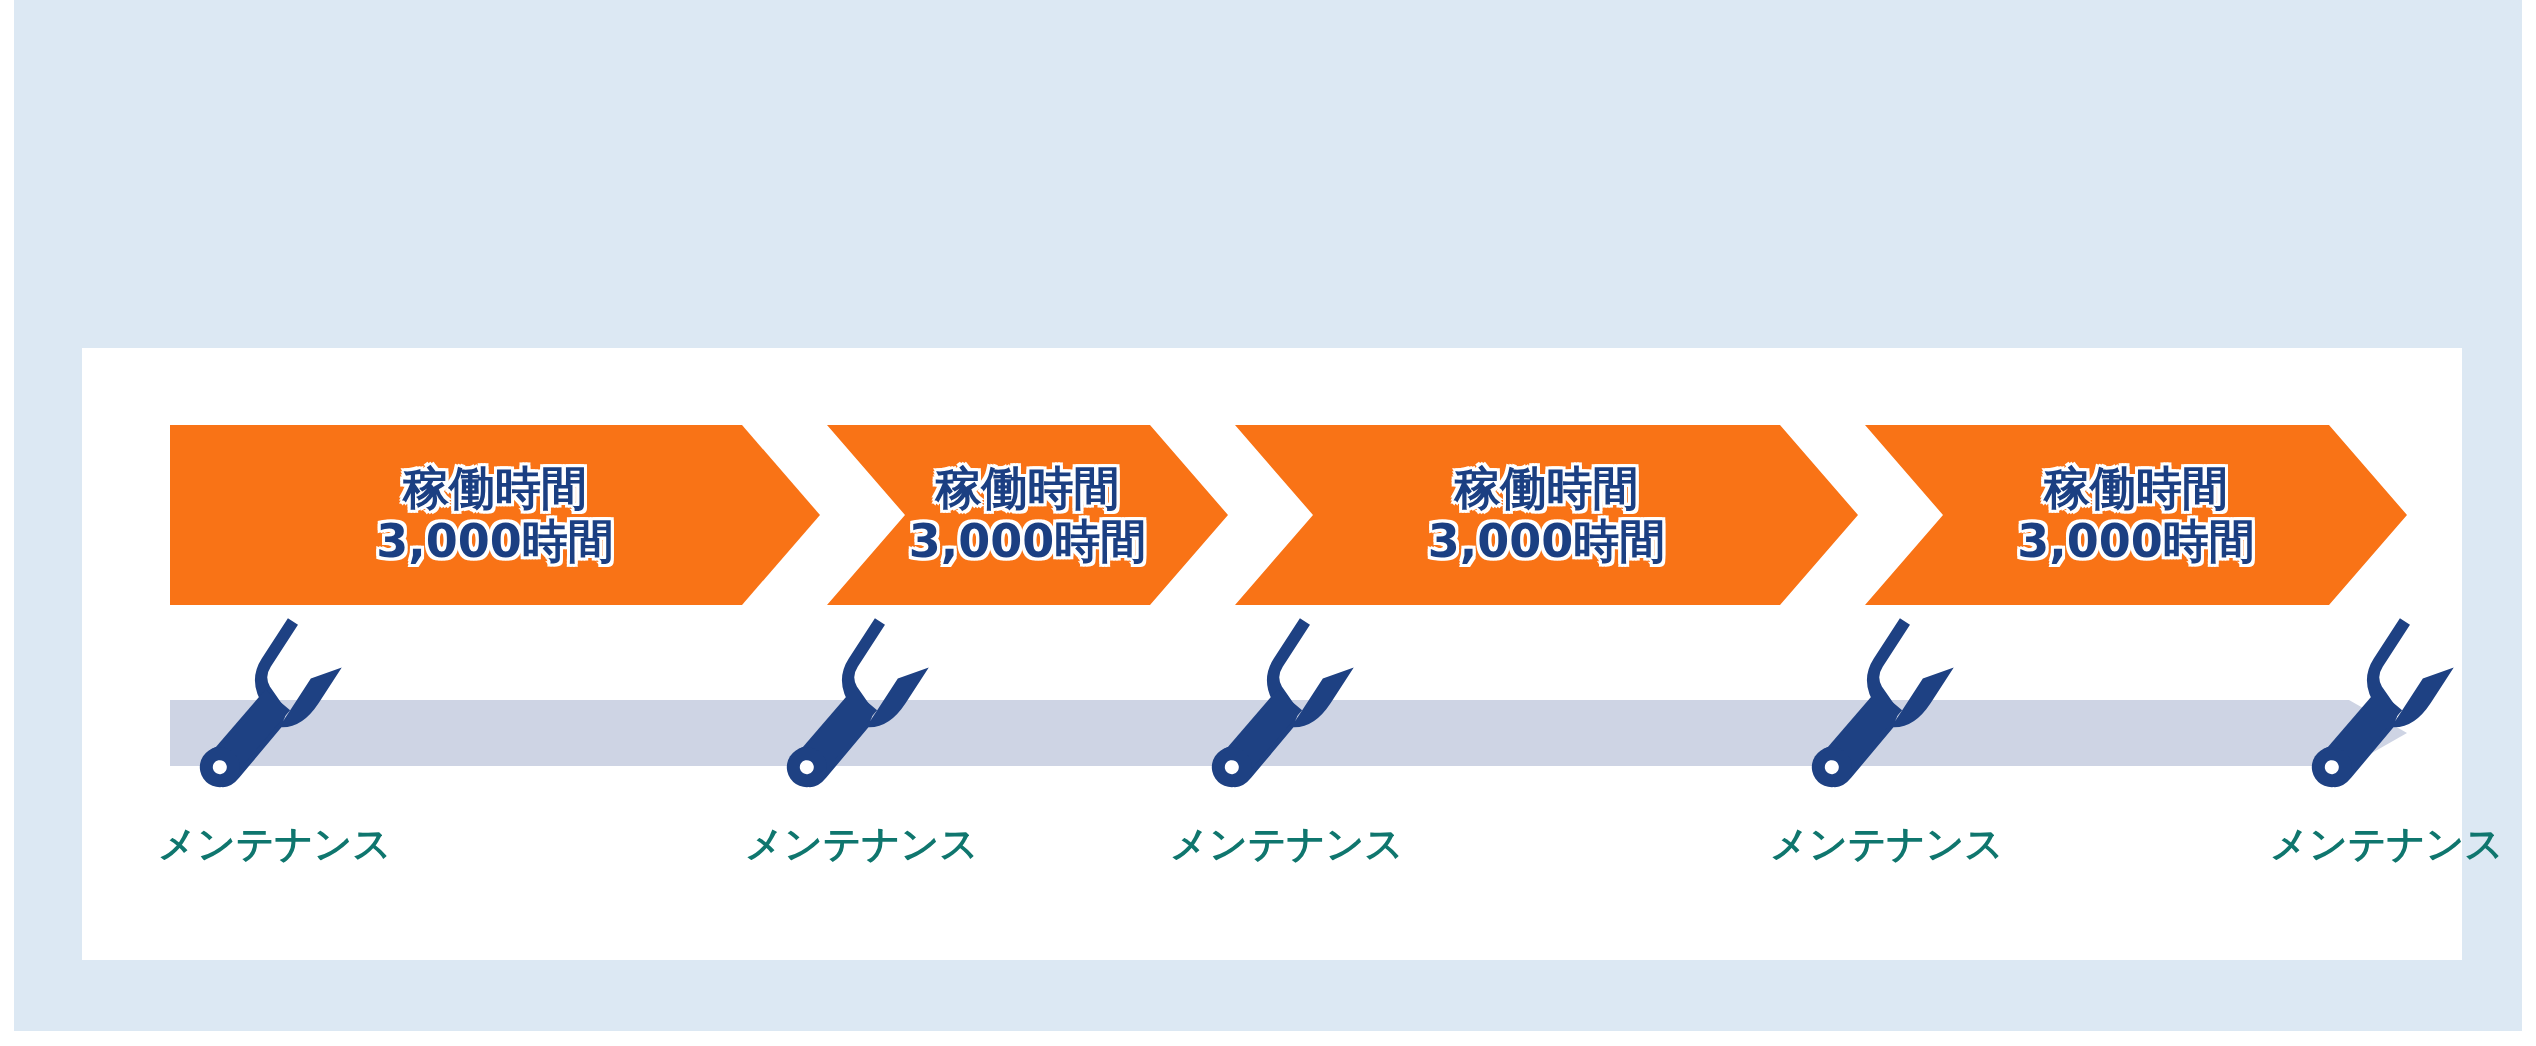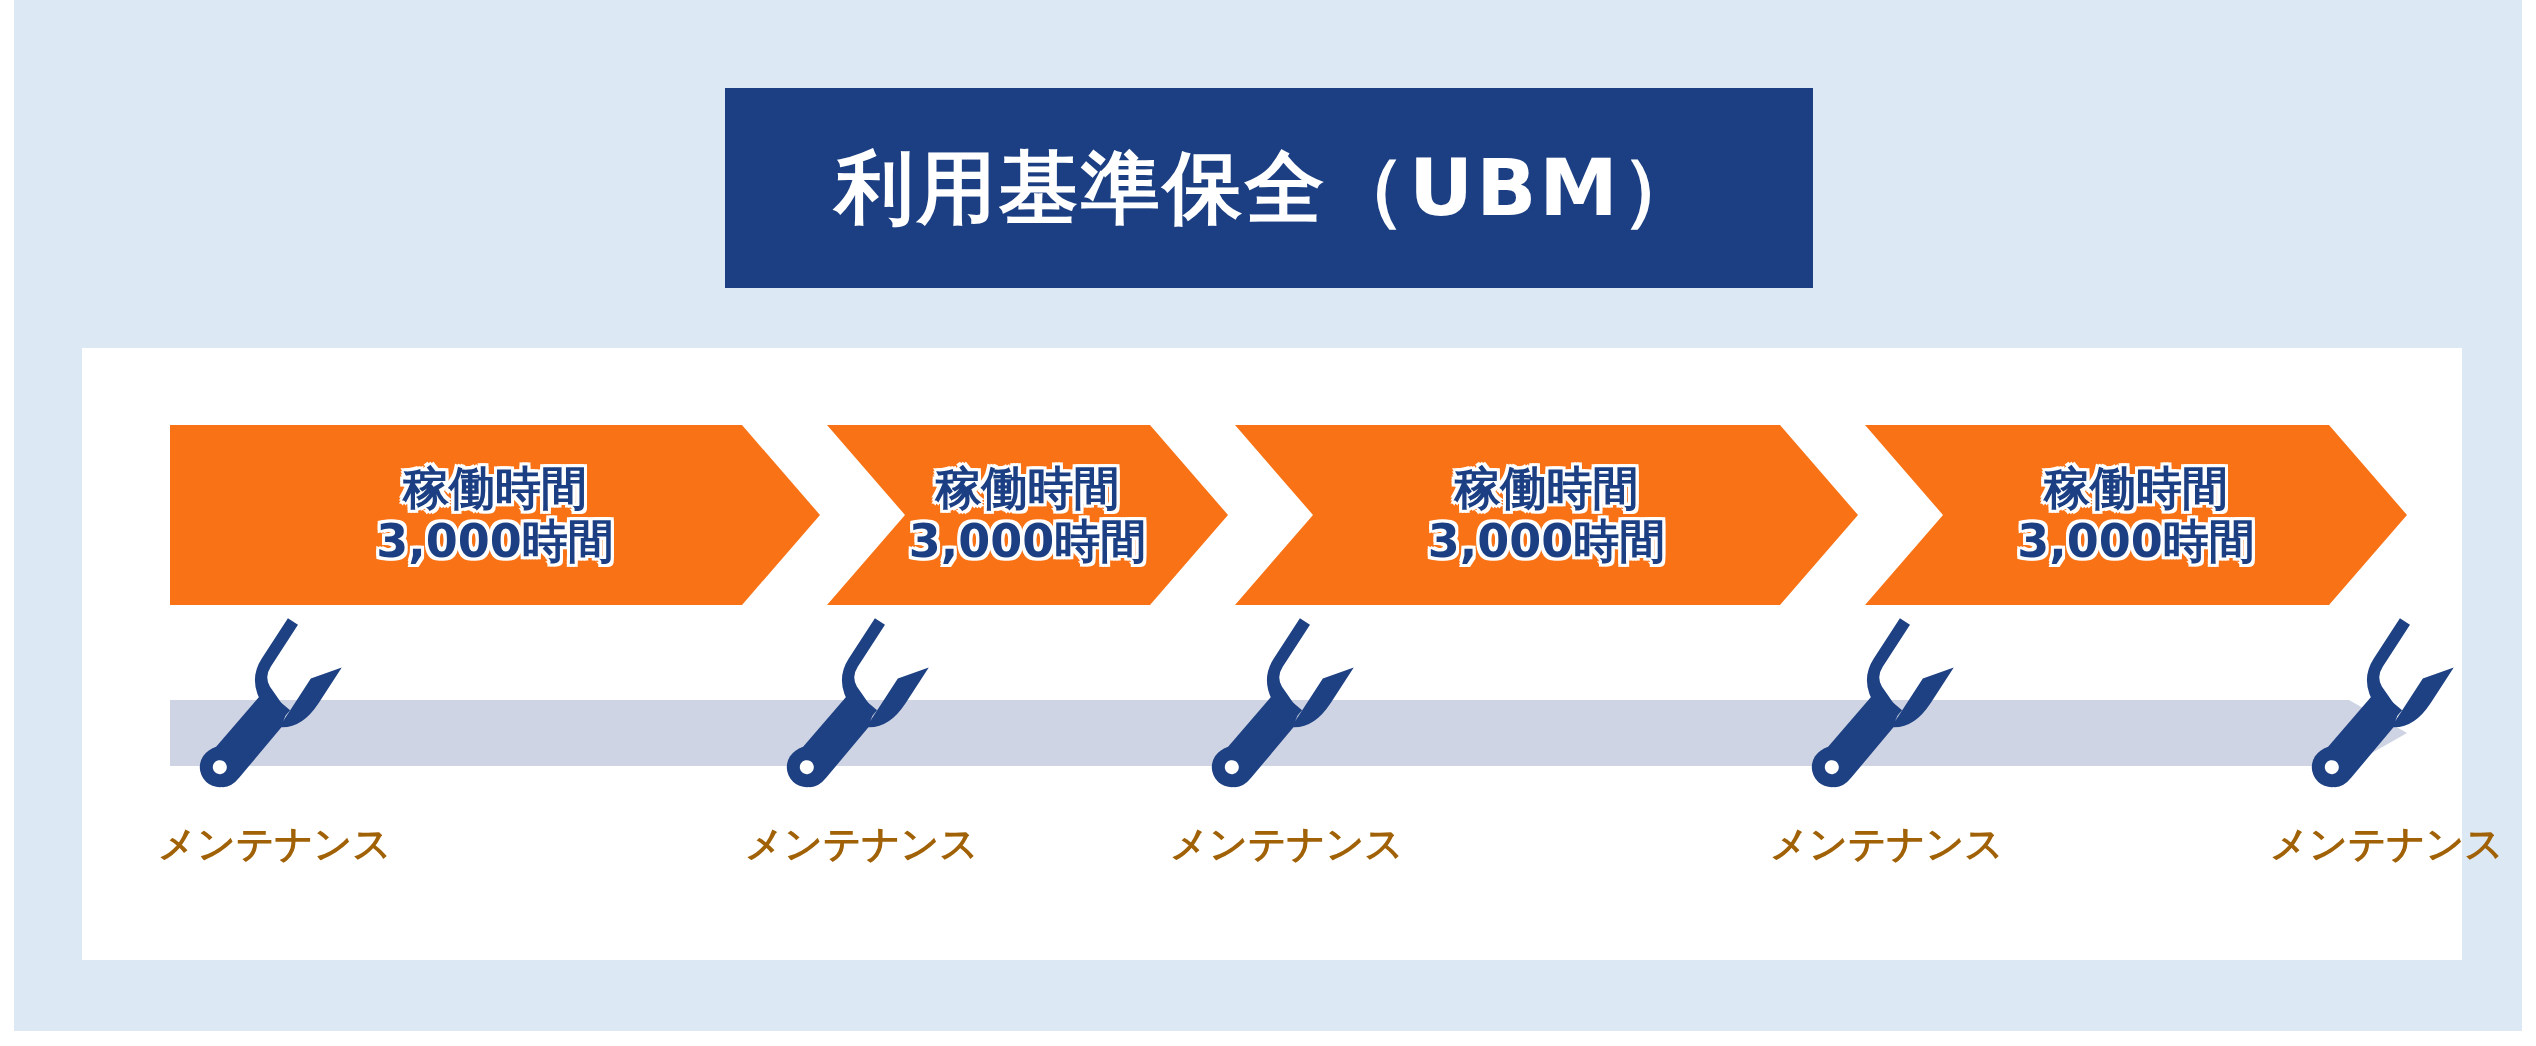--- a/index.html
+++ b/index.html
@@ -72,38 +72,35 @@
     background:#ced4e4;
     clip-path:polygon(0 0, calc(100% - 58px) 0, 100% 50%, calc(100% - 58px) 100%, 0 100%);
   }
 
   
   .marker{position:absolute;top:615px;width:220px;text-align:center;}
   .marker .wrench{display:block;margin:0 auto;}
   .marker .mlabel{
     display:block;
     margin-top:10px;
-    color:#a16207;
+    color:#0f766e;
     font-weight:700;
     font-size:38px;
     line-height:1;
     white-space:nowrap;
     font-family:"DejaVu Sans","Liberation Sans",sans-serif;
   }
 </style>
 </head>
 <body>
 
 <div id="stage">
 
   <div class="panel"></div>
 
-  <div class="title-bar">
-    <span class="title-text">利用基準保全（UBM）</span>
-  </div>
 
   <div class="card"></div>
 
   <div class="chevrons">
 
     <div class="chev first" style="left:170px;top:425px;width:650px;height:180px;">
       <span class="chev-line">稼働時間</span>
       <span class="chev-line">3,000時間</span>
     </div>
 

